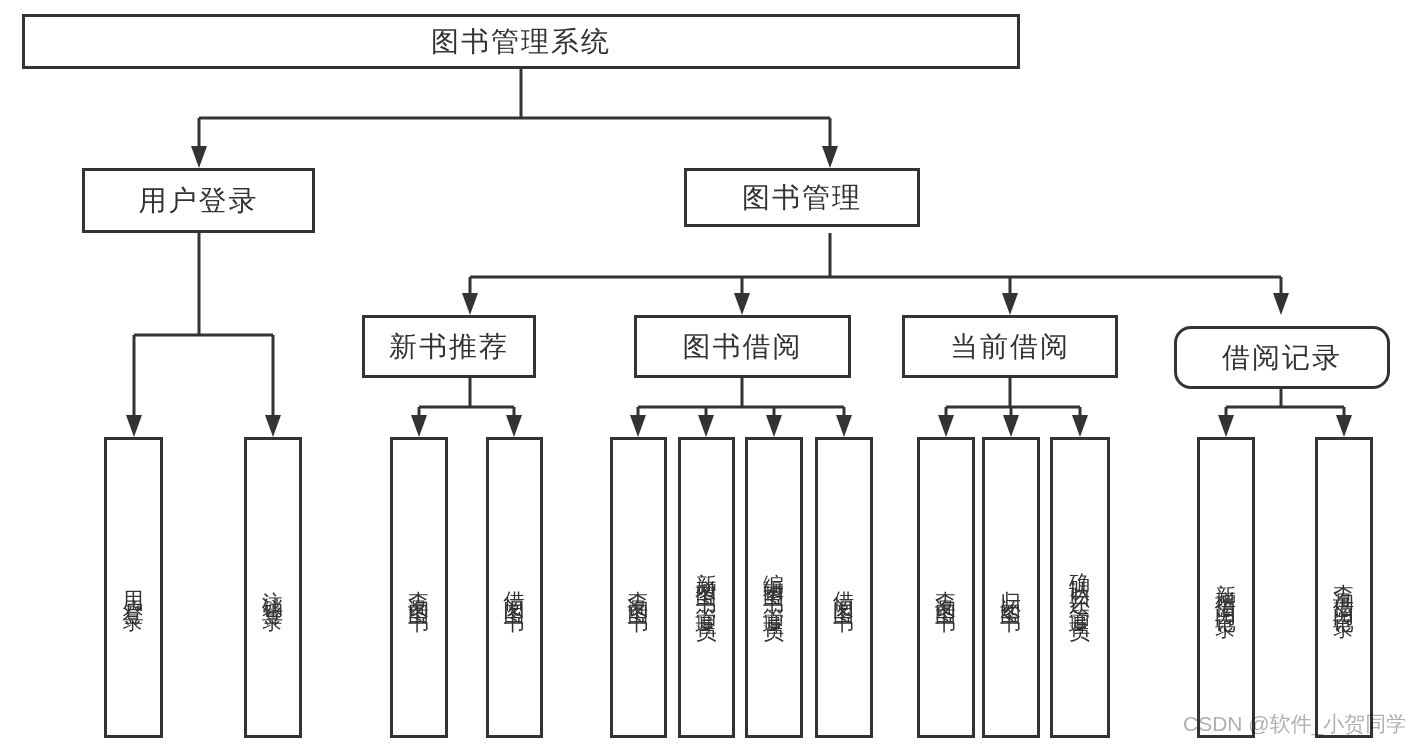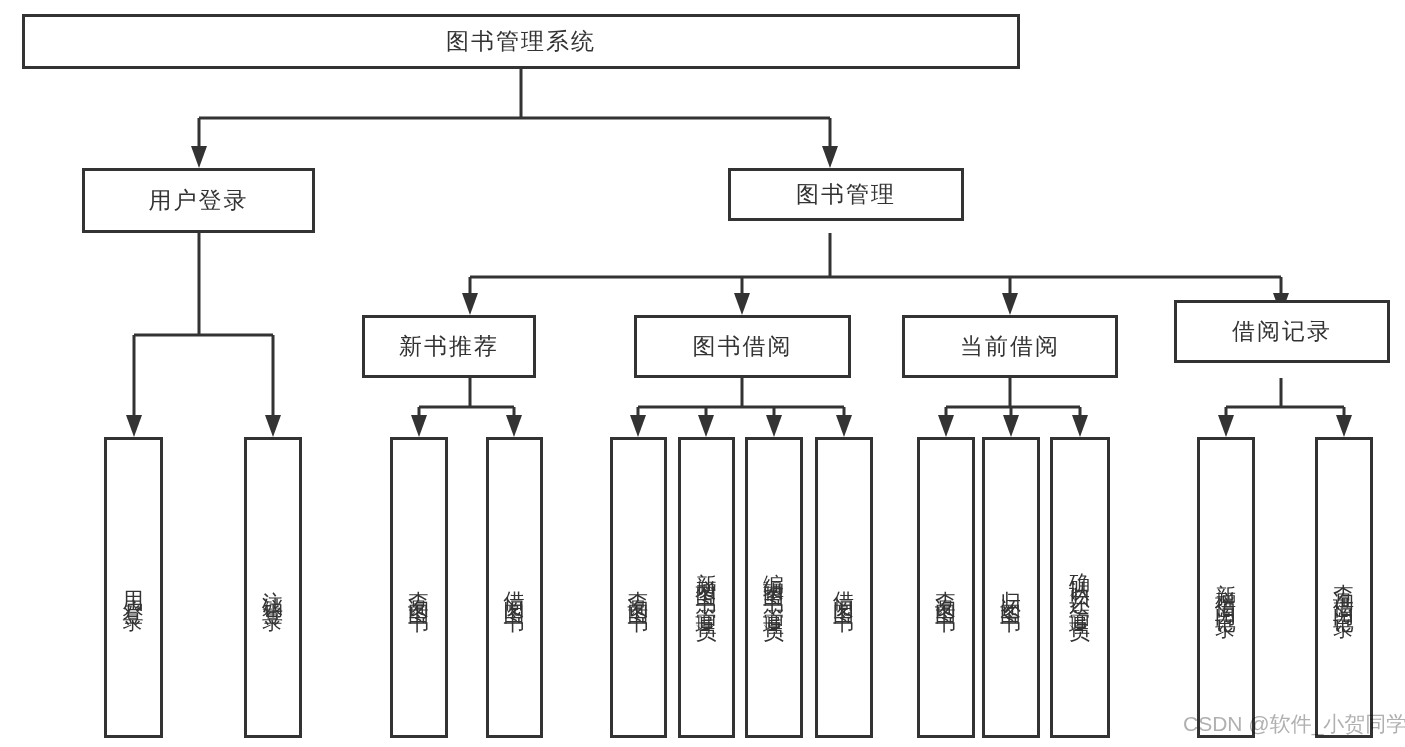--- a/index.html
+++ b/index.html
@@ -26,21 +26,21 @@
     position: absolute;
     box-sizing: border-box;
     background: #ffffff;
     border: 3px solid #333333;
     display: flex;
     align-items: center;
     justify-content: center;
   }
   .hlabel {
     color: #333333;
-    font-size: 23px;
+    font-size: 28px;
     letter-spacing: 2px;
     white-space: nowrap;
   }
   .vlabel {
     color: #333333;
     font-size: 21px;
     letter-spacing: 7px;
     line-height: 1;
     writing-mode: vertical-lr;
     text-orientation: mixed;
@@ -105,34 +105,34 @@
     </g>
   </svg>
 
   <div class="box" style="left:22px; top:14px; width:998px; height:55px;">
     <span class="hlabel">图书管理系统</span>
   </div>
 
   <div class="box" style="left:82px; top:168px; width:233px; height:65px;">
     <span class="hlabel">用户登录</span>
   </div>
-  <div class="box" style="left:728px; top:168px; width:236px; height:53px;font-family:Liberation Mono, monospace;">
+  <div class="box" style="left:684px; top:168px; width:236px; height:59px;font-family:Liberation Mono, monospace;">
     <span class="hlabel">图书管理</span>
   </div>
 
   <div class="box" style="left:362px; top:315px; width:174px; height:63px;">
     <span class="hlabel">新书推荐</span>
   </div>
   <div class="box" style="left:902px; top:315px; width:216px; height:63px;">
     <span class="hlabel">当前借阅</span>
   </div>
   <div class="box" style="left:634px; top:315px; width:217px; height:63px;">
     <span class="hlabel">图书借阅</span>
   </div>
-  <div class="box" style="left:1174px; top:300px; width:216px; height:63px;">
+  <div class="box" style="left:1174px; top:326px; width:216px; height:63px;border-radius:17px;">
     <span class="hlabel">借阅记录</span>
   </div>
 
   <div class="box" style="left:104px; top:437px; width:59px; height:301px;">
     <span class="vlabel">用户登录</span>
   </div>
   <div class="box" style="left:244px; top:437px; width:58px; height:301px;">
     <span class="vlabel">注销登录</span>
   </div>
 

